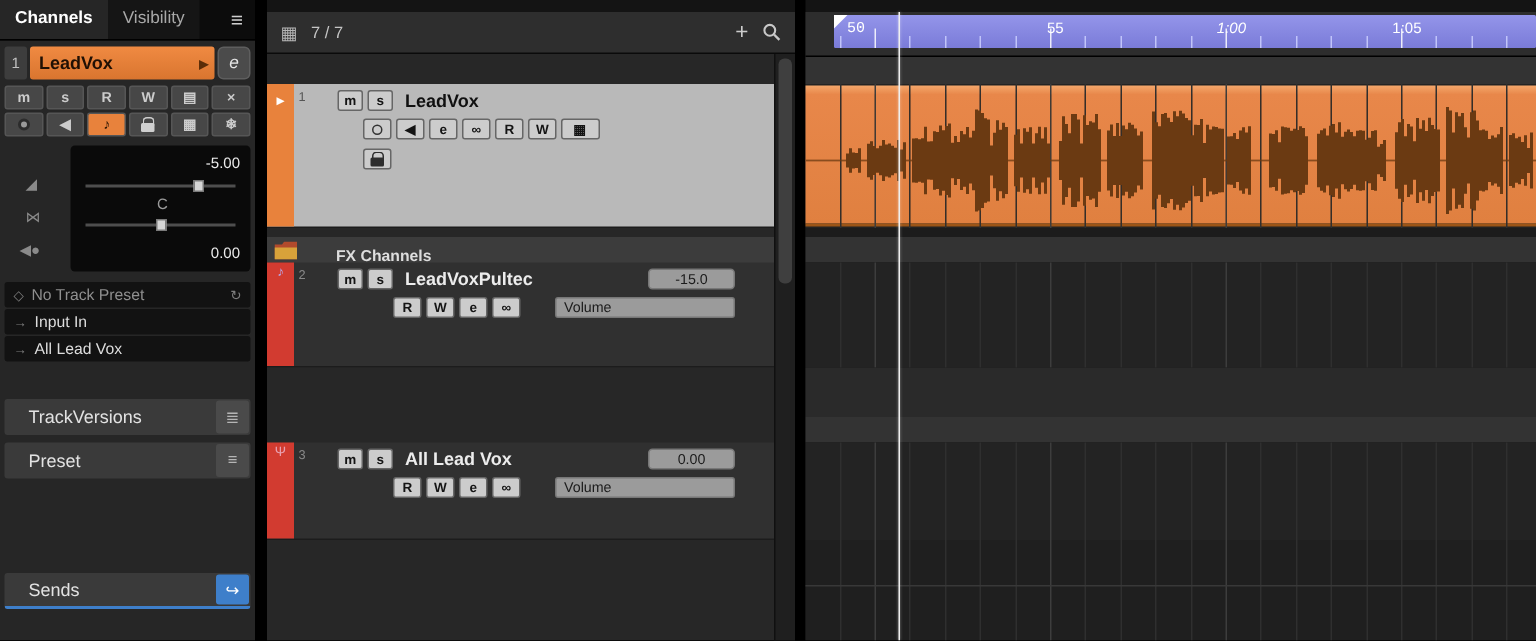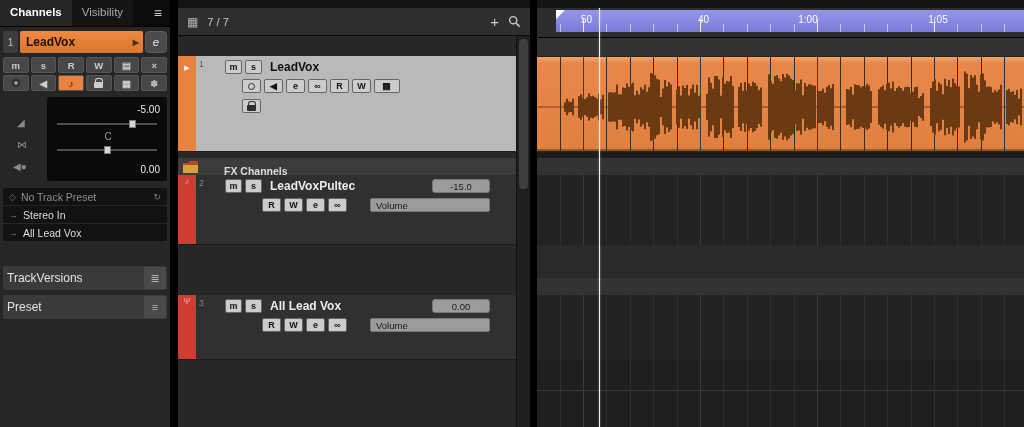--- a/index.html
+++ b/index.html
@@ -31,21 +31,21 @@
   .ficons span{position:absolute;color:#8a8a8a;font-size:10px}
   .fbox{position:absolute;left:44px;right:0;top:0;bottom:0;background:#0a0a0a;border-radius:3px}
   .fval{position:absolute;color:#ececec;font-size:10px}
   .fval.c{color:#9a9a9a}
   .sline{position:absolute;left:10px;right:10px;height:2px;background:#4e4e4e}
   .handle{position:absolute;top:-3px;width:7px;height:8px;background:#d6d6d6;border:1px solid #7a7a7a}
   .route{position:absolute;left:3px;right:3px;height:17px;background:#121212;display:flex;align-items:center;gap:5px;padding:0 6px;font-size:10.5px;border-radius:2px;color:#dddddd}
   .route .ric{color:#7d7d7d;font-size:9px}
   .route .right{margin-left:auto}
   .route.dim{color:#8f8f8f}
-  .sec{position:absolute;left:3px;right:3px;height:24px;background:#3a3a3a;border-radius:2px;display:flex;align-items:center;font-size:12px;color:#e2e2e2;padding-left:4px}
+  .sec{position:absolute;left:3px;right:3px;height:24px;background:#3a3a3a;border-radius:2px;display:flex;align-items:center;font-size:12px;color:#e2e2e2;padding-left:16px}
   .sec .sicon{position:absolute;right:1px;top:1px;bottom:1px;width:22px;background:#4a4a4a;border-radius:2px;display:flex;align-items:center;justify-content:center;color:#b5b5b5;font-size:11px}
   .sec.active{border-bottom:2px solid #3e7fca}
   .sec.active .sicon{background:#3e7fca;color:#fff}
 
   
   .tracklist{position:absolute;left:178px;top:0;width:352px;height:427px;background:#141414}
   .ttool{position:absolute;top:8px;left:0;right:0;height:28px;background:#2e2e2e;border-bottom:1px solid #0a0a0a;display:flex;align-items:center;padding:0 9px;gap:9px;color:#c5c5c5}
   .ttool .gi{font-size:12px;color:#b5b5b5}
   .ttool .count{font-size:11px}
   .ttool .plus{margin-left:auto;font-size:15px;color:#cccccc}
@@ -166,34 +166,38 @@
     </div>
   </div>
 
   <div class="route dim" style="top:188px">
     <span class="ric">◇</span>
     <span>No Track Preset</span>
     <span class="ric right">↻</span>
   </div>
   <div class="route" style="top:206px">
     <span class="ric">→</span>
-    <span>Stereo In</span>
+    <span>Input In</span>
   </div>
   <div class="route" style="top:224px">
     <span class="ric">→</span>
     <span>All Lead Vox</span>
   </div>
 
   <div class="sec" style="top:266px">
     <span>TrackVersions</span>
     <span class="sicon">≣</span>
   </div>
   <div class="sec" style="top:295px">
     <span>Preset</span>
     <span class="sicon">≡</span>
+  </div>
+  <div class="sec active" style="top:382px">
+    <span>Sends</span>
+    <span class="sicon">↪</span>
   </div>
 </aside>
 
 <section class="tracklist">
   <div class="ttool">
     <span class="gi">▦</span>
     <span class="count">7 / 7</span>
     <span class="plus">+</span>
     <svg width="13" height="13" viewBox="0 0 13 13">
         <circle cx="5.2" cy="5.2" r="3.6" fill="none" stroke="#c8c8c8" stroke-width="1.4"></circle>
@@ -292,33 +296,33 @@
       <div class="vthumb"></div>
     </div>
 </section>
 
 <section class="timeline">
   <div class="ruler">
     <div class="loopbar" style="left: 19px;"></div>
     <div class="loopstart" style="left: 19px;"></div>
   <div class="tick" style="left: 22.6px;"></div>
       <div class="tick major" style="left: 46px;"></div>
-      <div class="tlabel" style="left: 49px;">50</div>
+      <div class="tlabel" style="left: 33px; font-family: Liberation Mono, monospace;">50</div>
       <div class="tick" style="left: 69.4px;"></div>
       <div class="tick" style="left: 92.8px;"></div>
       <div class="tick" style="left: 116.2px;"></div>
       <div class="tick" style="left: 139.6px;"></div>
       <div class="tick major" style="left: 163px;"></div>
-      <div class="tlabel" style="left: 166px;">40</div>
+      <div class="tlabel" style="left: 166px;">55</div>
       <div class="tick" style="left: 186.4px;"></div>
       <div class="tick" style="left: 209.8px;"></div>
       <div class="tick" style="left: 233.2px;"></div>
       <div class="tick" style="left: 256.6px;"></div>
       <div class="tick major" style="left: 280px;"></div>
-      <div class="tlabel" style="left: 270px;">1:00</div>
+      <div class="tlabel" style="left: 283px; font-style: italic;">1:00</div>
       <div class="tick" style="left: 303.4px;"></div>
       <div class="tick" style="left: 326.8px;"></div>
       <div class="tick" style="left: 350.2px;"></div>
       <div class="tick" style="left: 373.6px;"></div>
       <div class="tick major" style="left: 397px;"></div>
       <div class="tlabel" style="left: 400px;">1:05</div>
       <div class="tick" style="left: 420.4px;"></div>
       <div class="tick" style="left: 443.8px;"></div>
       <div class="tick" style="left: 467.2px;"></div>
     </div>

